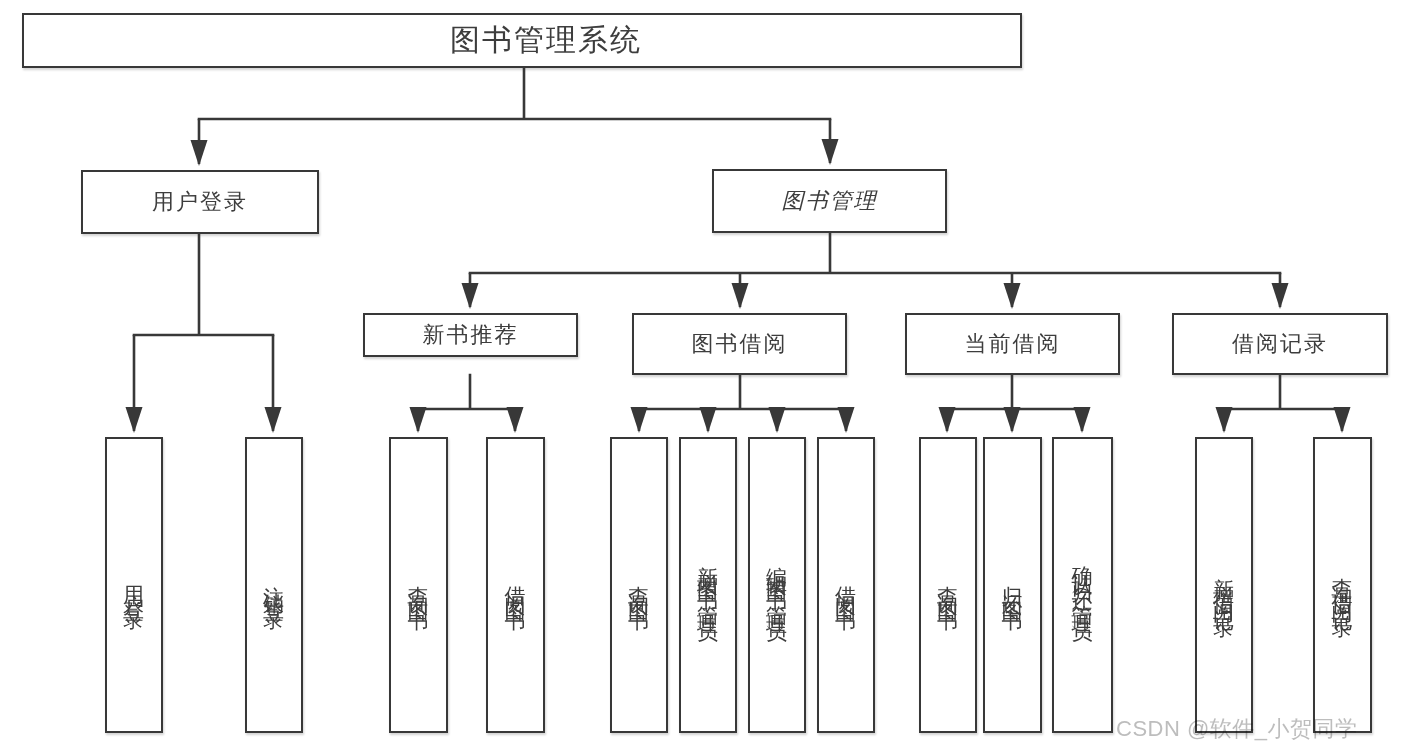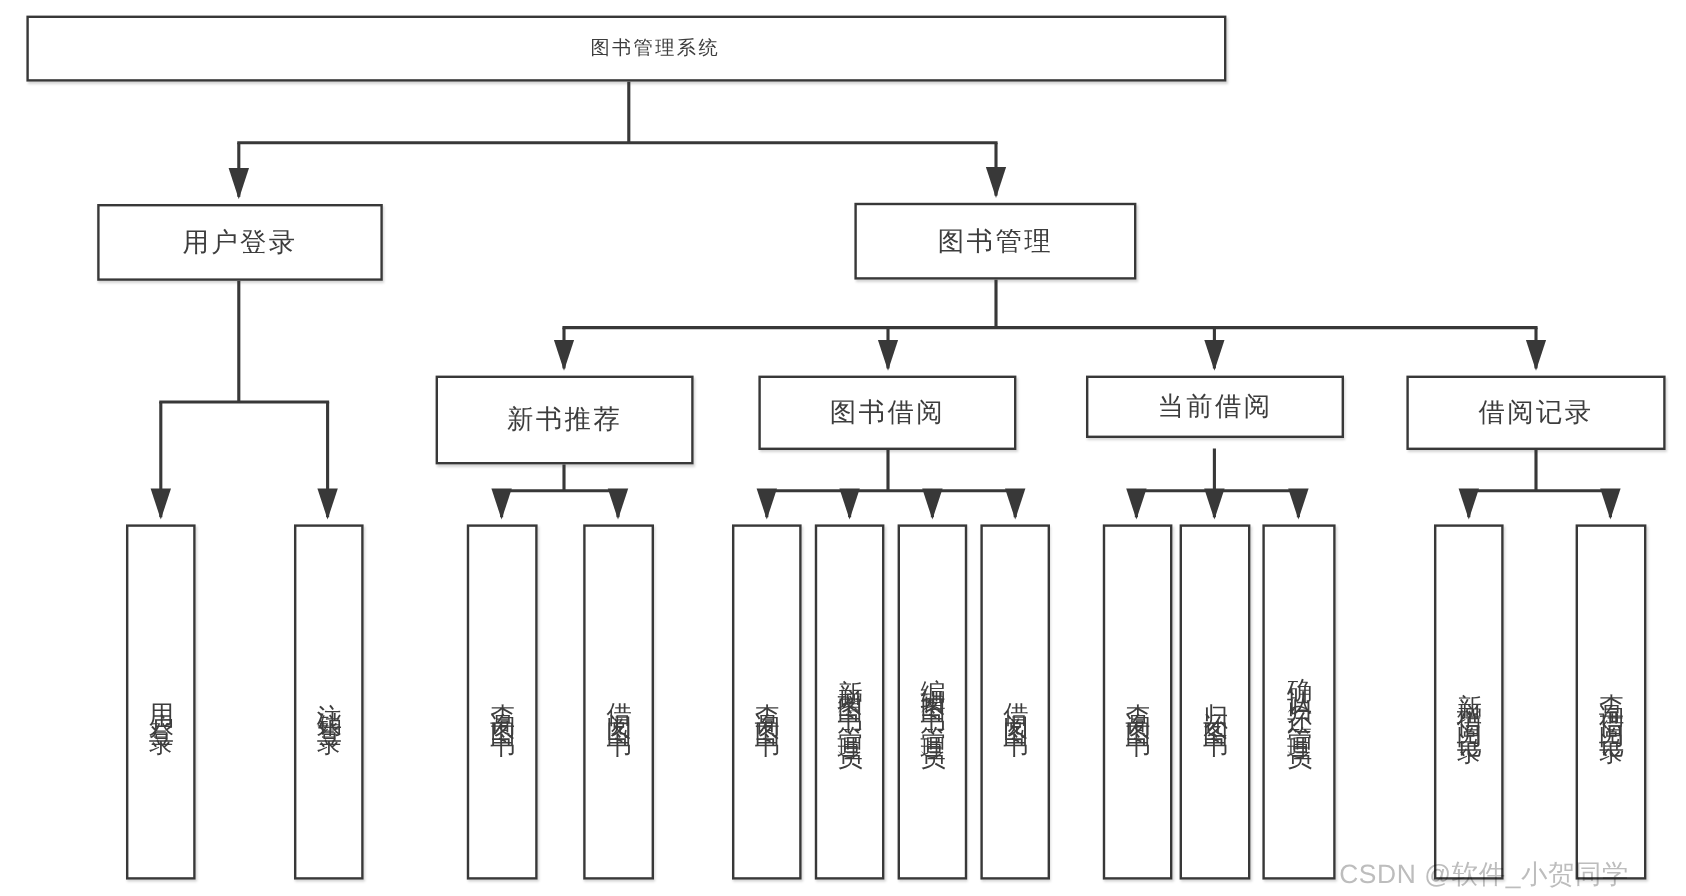--- a/index.html
+++ b/index.html
@@ -16,21 +16,21 @@
     position:absolute;
     box-sizing:border-box;
     background:#ffffff;
     border:2px solid #383838;
     display:flex;align-items:center;justify-content:center;
     z-index:2;
     color:#3d3d3d;
     box-shadow:1px 2px 2px rgba(60,60,60,0.22);
     text-align:center;
   }
-  .lvl1{font-size:16px;letter-spacing:2px;padding-left:48px;}
+  .lvl1{font-size:30px;letter-spacing:2px;padding-left:48px;}
   .lvl2,.lvl3{font-size:22px;letter-spacing:2px;}
   .leaf{
     writing-mode:vertical-rl;
     text-orientation:mixed;
     font-size:21px;
     letter-spacing:8px;
     line-height:1;
   }
   .watermark{
     position:absolute;
@@ -83,25 +83,25 @@
     <path d="M947,409 V431" fill="none" stroke="#383838" stroke-width="2.6" marker-end="url(#ah)"></path>
     <path d="M1012,409 V431" fill="none" stroke="#383838" stroke-width="2.6" marker-end="url(#ah)"></path>
     <path d="M1082,409 V431" fill="none" stroke="#383838" stroke-width="2.6" marker-end="url(#ah)"></path>
     <path d="M1224,409 V431" fill="none" stroke="#383838" stroke-width="2.6" marker-end="url(#ah)"></path>
     <path d="M1342,409 V431" fill="none" stroke="#383838" stroke-width="2.6" marker-end="url(#ah)"></path>
   </svg>
 
   <div class="node lvl1" style="left:22px;top:13px;width:1000px;height:55px;">图书管理系统</div>
 
   <div class="node lvl2" style="left:81px;top:170px;width:238px;height:64px;">用户登录</div>
-  <div class="node lvl2" style="left:712px;top:169px;width:235px;height:64px;">图书管理</div>
+  <div class="node lvl2" style="left:712px;top:169px;width:235px;height:64px;font-style:italic;">图书管理</div>
 
-  <div class="node lvl3" style="left:363px;top:313px;width:215px;height:74px;">新书推荐</div>
+  <div class="node lvl3" style="left:363px;top:313px;width:215px;height:44px;">新书推荐</div>
   <div class="node lvl3" style="left:632px;top:313px;width:215px;height:62px;text-align:right;">图书借阅</div>
-  <div class="node lvl3" style="left:905px;top:313px;width:215px;height:52px;">当前借阅</div>
+  <div class="node lvl3" style="left:905px;top:313px;width:215px;height:62px;">当前借阅</div>
   <div class="node lvl3" style="left:1172px;top:313px;width:216px;height:62px;">借阅记录</div>
 
   <div class="node leaf" style="left:105px;top:437px;width:58px;height:296px;">用户登录</div>
   <div class="node leaf" style="left:245px;top:437px;width:58px;height:296px;">注销登录</div>
 
   <div class="node leaf" style="left:389px;top:437px;width:59px;height:296px;">查询图书</div>
   <div class="node leaf" style="left:486px;top:437px;width:59px;height:296px;">借阅图书</div>
 
   <div class="node leaf" style="left:610px;top:437px;width:58px;height:296px;">查询图书</div>
   <div class="node leaf" style="left:679px;top:437px;width:58px;height:296px;">新增图书（管理员）</div>

